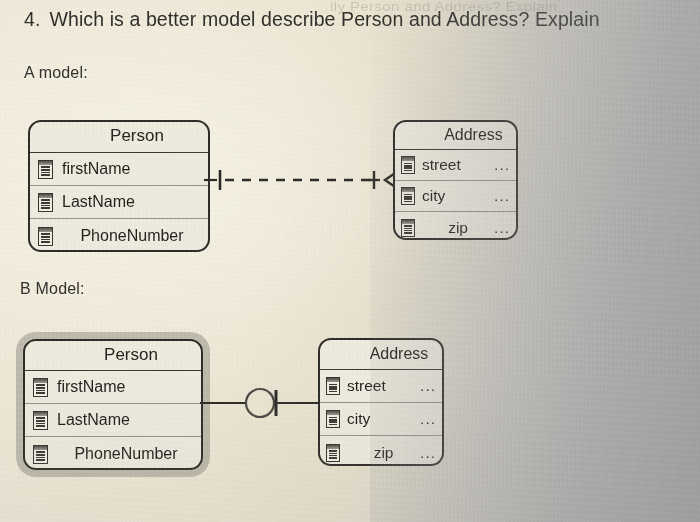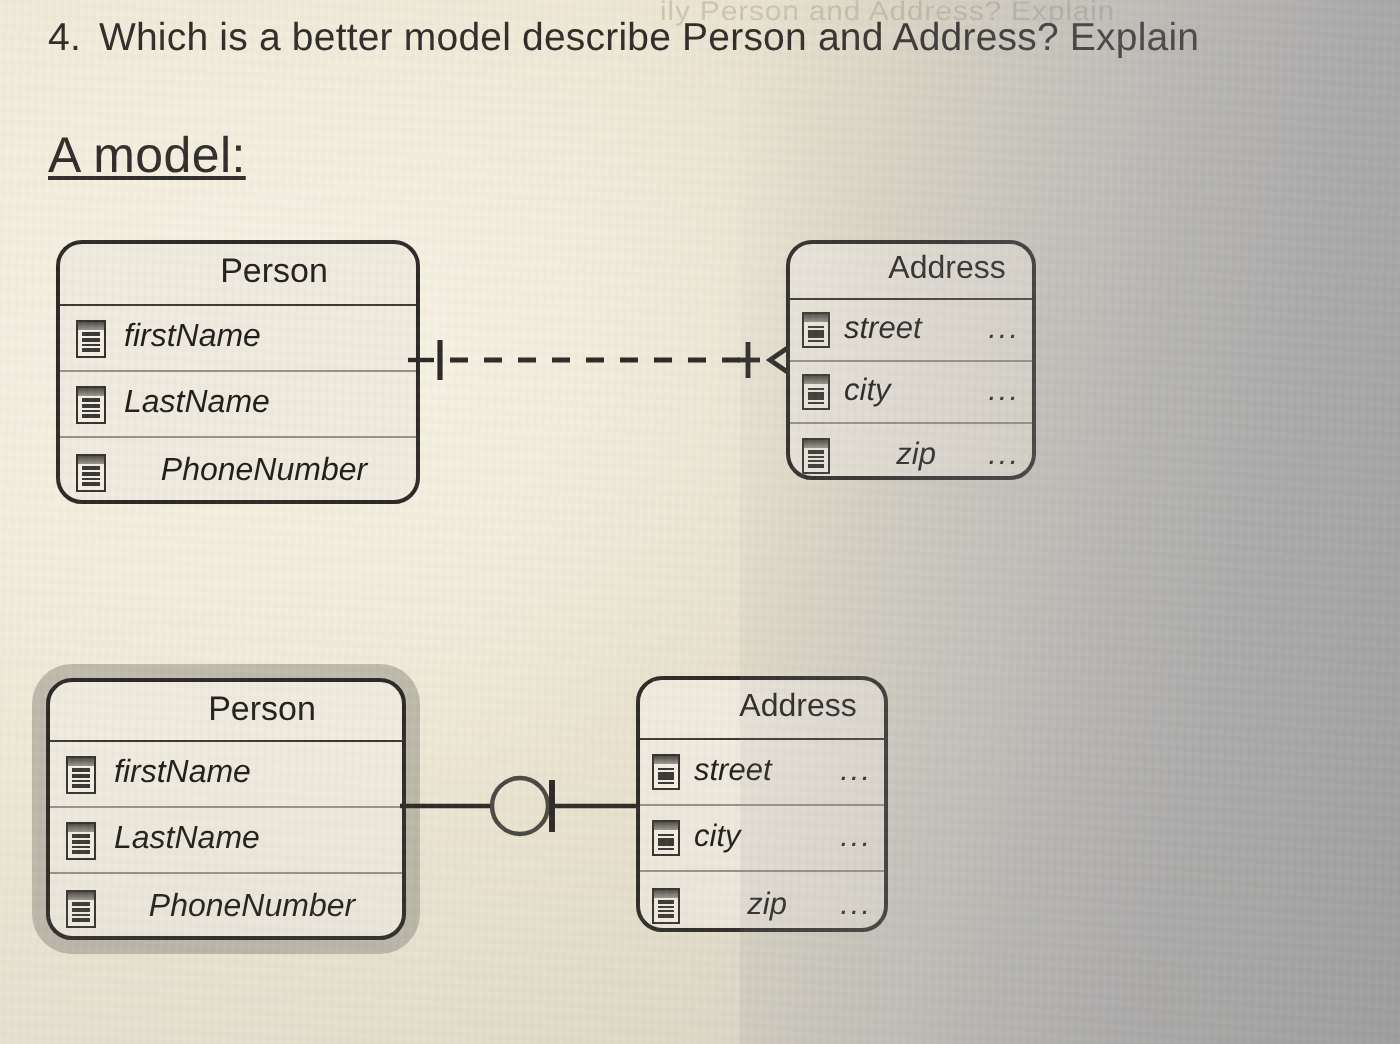--- a/index.html
+++ b/index.html
@@ -74,25 +74,24 @@
     width: 672px;
     font-size: 19.5px;
     color: #2f2d2a;
     letter-spacing: .1px;
     white-space: nowrap;
   }
   #question .num { margin-right: 9px; }
 
   .section-label {
     position: absolute;
-    font-size: 25px;
+    font-size: 16px;
     color: #302e2b;
     letter-spacing: .2px;
     white-space: nowrap;
-    text-decoration: underline;
   }
   #label-a { left: 24px; top: 64px; }
   #label-b { left: 20px; top: 280px; }
 
   
   .entity {
     position: absolute;
     box-sizing: border-box;
     border: 2px solid #2c2a26;
     border-radius: 13px;
@@ -108,21 +107,20 @@
     border-bottom: 1.6px solid #3a3833;
     line-height: 1;
     white-space: nowrap;
     padding-left: 36px;
   }
   .attr-row {
     display: flex;
     align-items: center;
     border-bottom: 1.4px solid #96928a;
     box-sizing: border-box;
-    font-style: italic;
   }
   .attr-row:last-child { border-bottom: none; text-align: center; }
   .attr-name {
     color: #201e1b;
     white-space: nowrap;
     flex: 1 1 auto;
   }
   .attr-dots {
     color: #201e1b;
     white-space: nowrap;
@@ -267,20 +265,21 @@
             <i></i>
             <i></i>
             <i></i>
           </span>
       </span>
       <span class="attr-name" style="font-size:15.5px;">zip</span>
       <span class="attr-dots" style="font-size:15.5px;">...</span>
     </div>
   </div>
 
+  <div class="section-label" id="label-b">B Model:</div>
 
   <div class="entity shadowed" style="left:23px; top:339px; width:180px; height:131px;">
     <div class="entity-title" style="height:29px; line-height:27px; font-size:17px;">Person</div>
     <div class="attr-row" style="height:33px; padding:0 6px 0 8px;">
       <span class="attr-icon" style="width:15px; height:19px; margin-right:9px;">
         <span class="hdr"></span>
           <span class="lines">
             <i></i>
             <i></i>
             <i></i>

